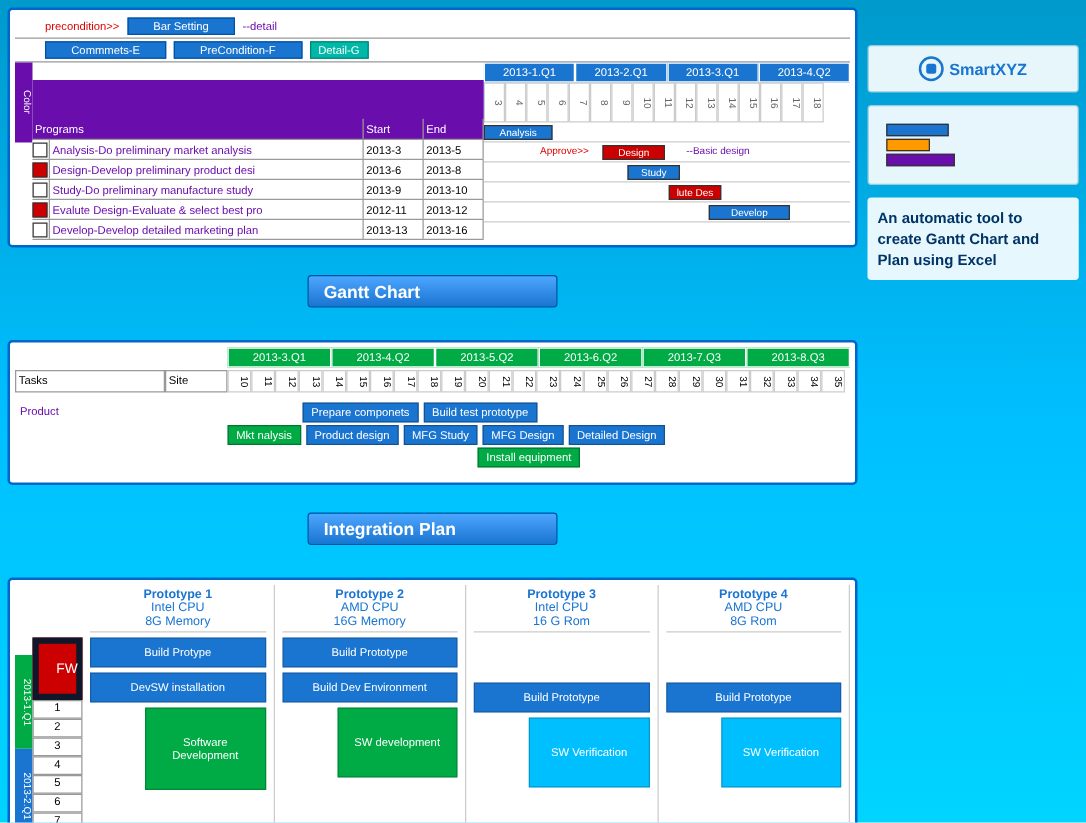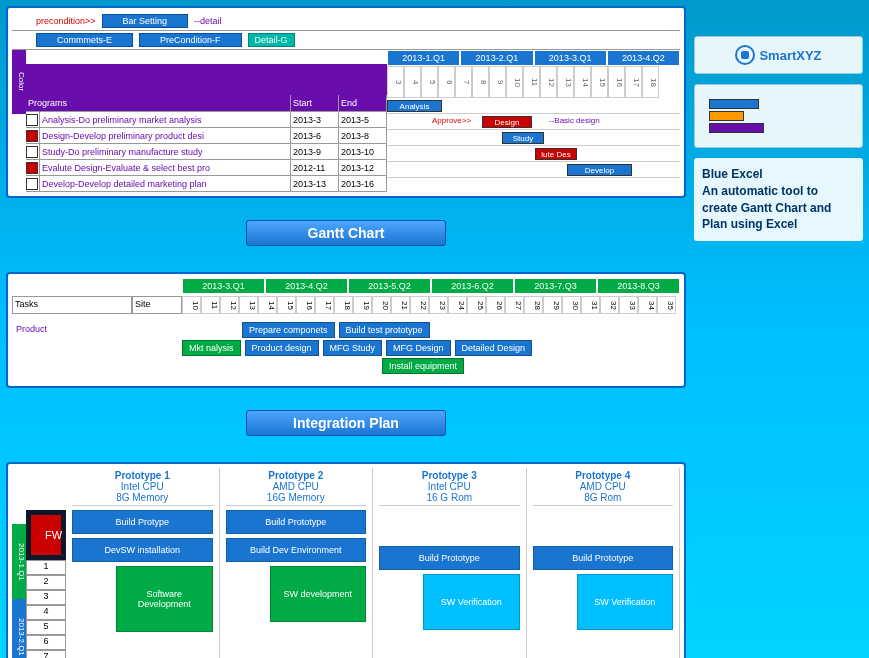--- a/index.html
+++ b/index.html
@@ -23,22 +23,21 @@
   font-size: 9px;
 }
 
 .section-title {
   align-self: center;
   width: 200px;
   background: linear-gradient(to bottom, #4da6ff, #1a75d1);
   color: #fff;
   font-size: 14px;
   font-weight: bold;
-  text-align: center;
-  padding: 4px 24px;
+  padding: 4px 12px;
   border: 1px solid #0052a3;
   border-radius: 3px;
   margin: 2px 0 6px 0;
 }
 
 
 .gantt-top-row { display: flex; align-items: center; gap: 6px; padding: 2px 4px; border-bottom: 1px solid #999; }
 .red-text { color: #d00; font-size: 9px; }
 .btn-blue { background: #1a75d1; color: #fff; padding: 1px 20px; border: 1px solid #0052a3; font-size: 9px; }
 .btn-teal { background: #00b8a8; color: #fff; padding: 1px 6px; border: 1px solid #008578; font-size: 9px; }
@@ -371,16 +370,15 @@
     <span class="logo-text">SmartXYZ</span>
   </div>
   <div class="sidecard">
     <div class="mini-bars">
       <div class="mini-bar" style="background:#1a75d1;width:50px;"></div>
       <div class="mini-bar" style="background:#ff9900;width:35px;"></div>
       <div class="mini-bar" style="background:#6a0dad;width:55px;"></div>
     </div>
   </div>
   <div class="desc">
-    <div>Blue Excel</div>
     <div>An automatic tool to create Gantt Chart and Plan using Excel</div>
   </div>
 </div>
 
 </body></html>

